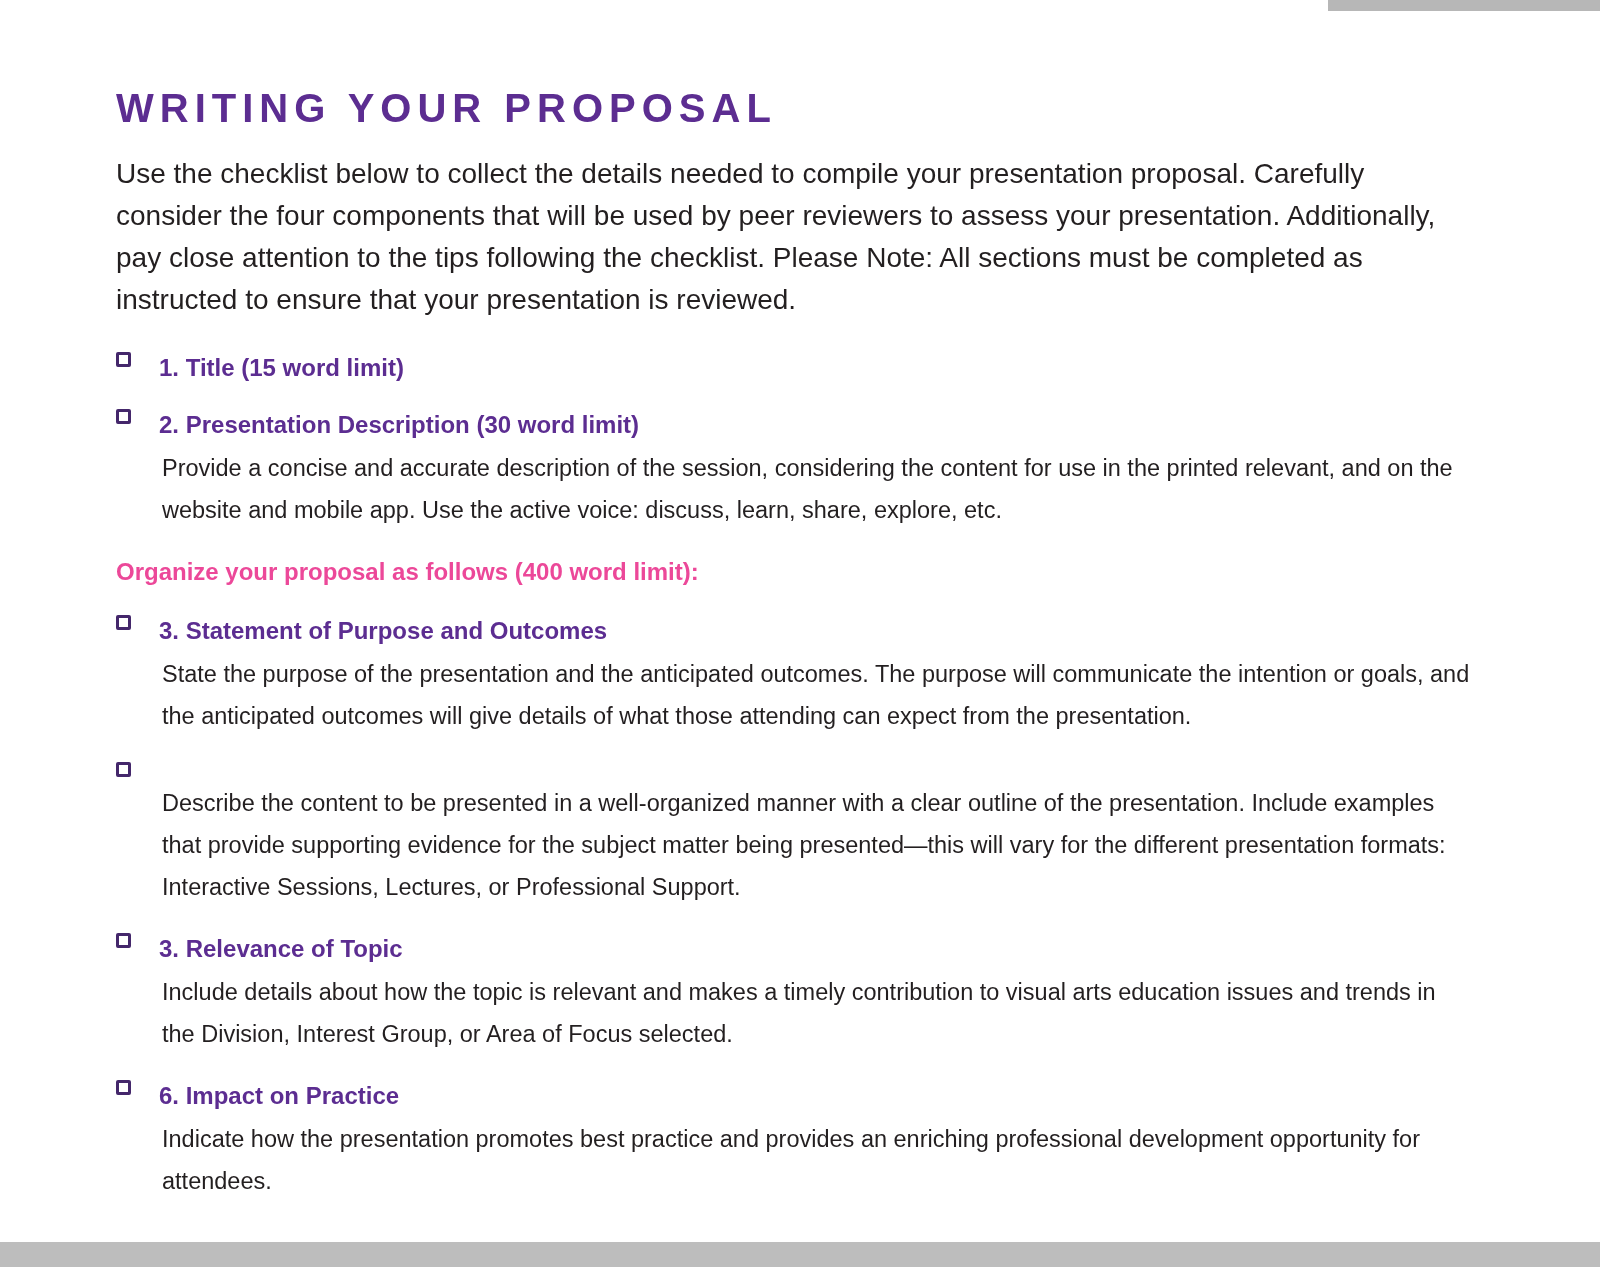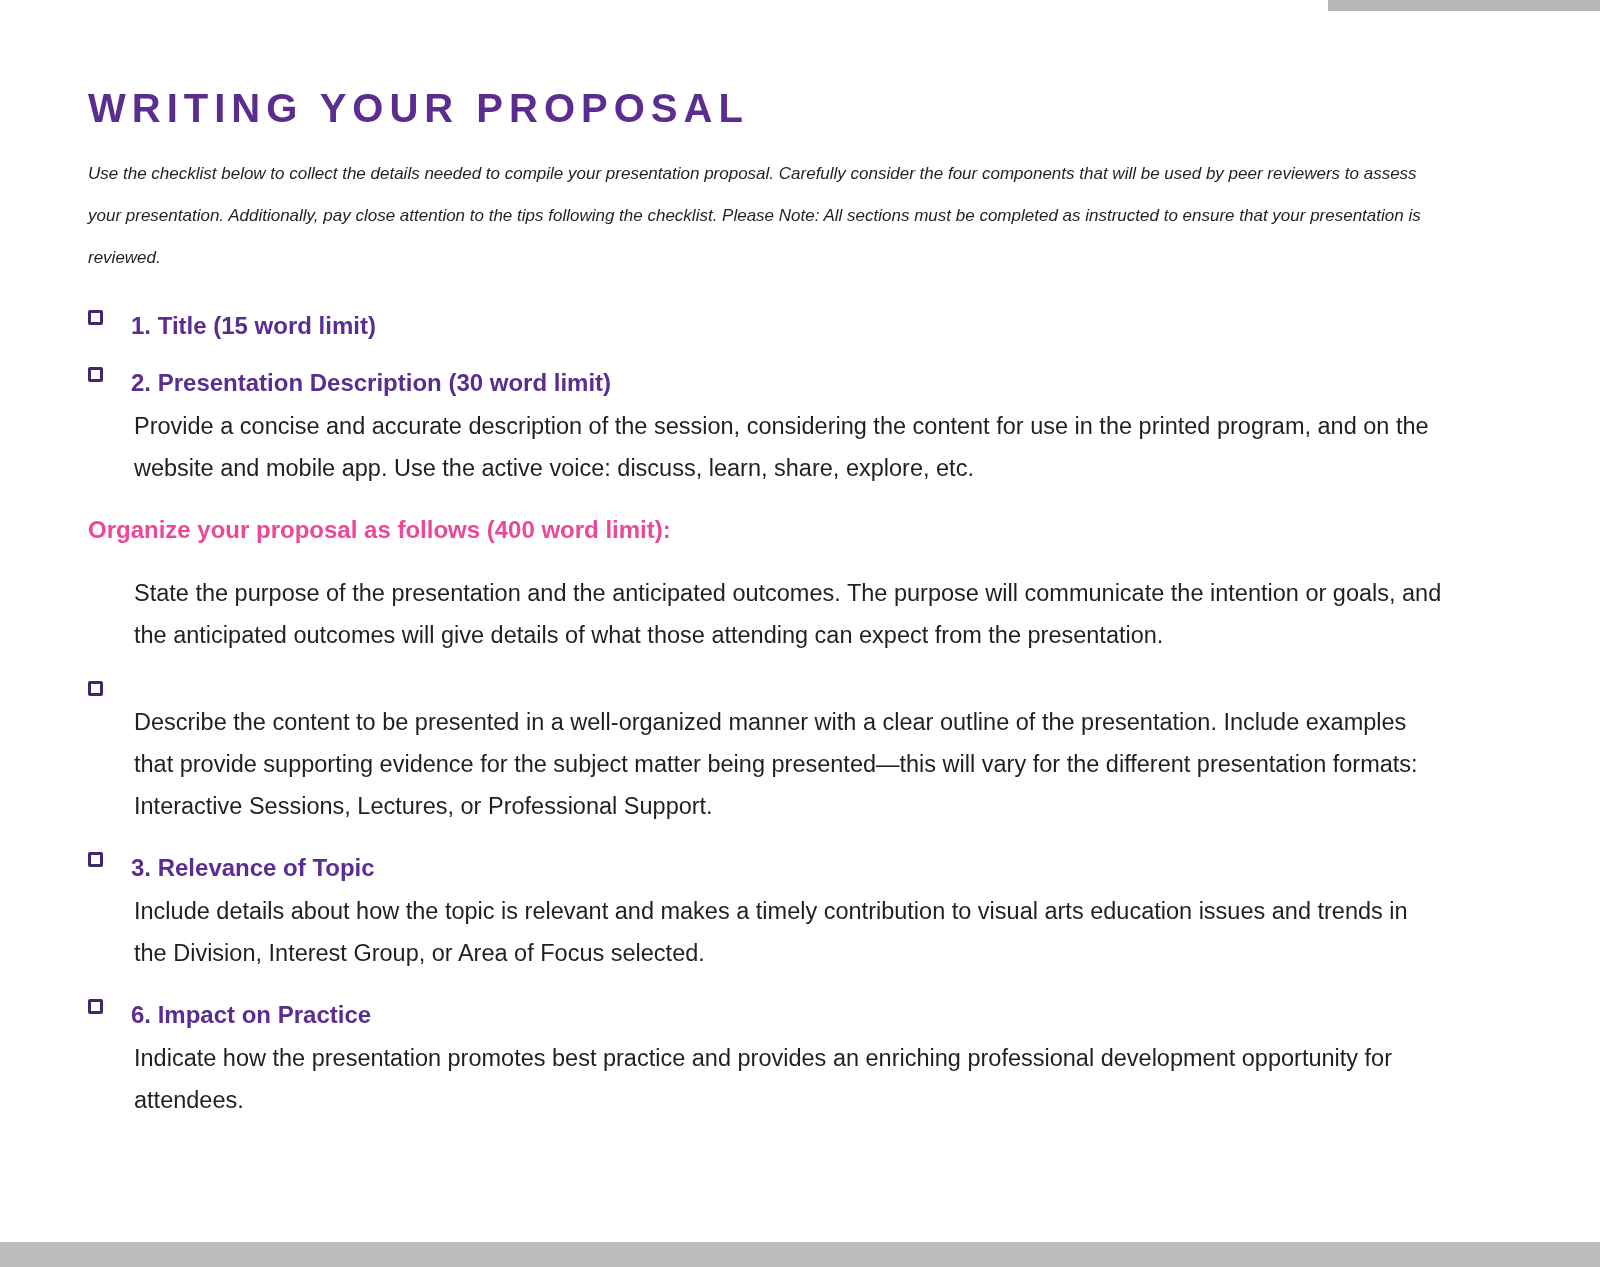--- a/index.html
+++ b/index.html
@@ -28,36 +28,35 @@
   .viewer-strip-bottom {
     position: absolute;
     bottom: 0;
     left: 0;
     width: 100%;
     height: 25px;
     background: #bdbdbd;
   }
   .content {
     position: absolute;
-    left: 88px;
+    left: 116px;
     top: 86px;
     width: 1355px;
   }
   .doc-title {
     margin: 0 0 22px 0;
     font-size: 40px;
     font-weight: bold;
     letter-spacing: 6px;
     color: #5c2d91;
   }
   .intro {
     margin: 0 0 30px 0;
-    font-size: 17px;
+    font-size: 28px;
     line-height: 42px;
-    font-style: italic;
   }
   .item {
     margin-bottom: 24px;
   }
   .item-row {
     display: flex;
     align-items: flex-start;
   }
   .checkbox {
     display: inline-block;
@@ -109,26 +108,30 @@
         <span class="item-title">1. Title (15 word limit)</span>
       </div>
 
     </div>
 
     <div class="item">
       <div class="item-row">
         <span class="checkbox"></span>
         <span class="item-title">2. Presentation Description (30 word limit)</span>
       </div>
-      <div class="item-body">Provide a concise and accurate description of the session, considering the content for use in the printed program, and on the website and mobile app. Use the active voice: discuss, learn, share, explore, etc.</div>
+      <div class="item-body">Provide a concise and accurate description of the session, considering the content for use in the printed relevant, and on the website and mobile app. Use the active voice: discuss, learn, share, explore, etc.</div>
     </div>
 
     <div class="section-heading">Organize your proposal as follows (400 word limit):</div>
 
     <div class="item">
+      <div class="item-row">
+        <span class="checkbox"></span>
+        <span class="item-title">3. Statement of Purpose and Outcomes</span>
+      </div>
       <div class="item-body">State the purpose of the presentation and the anticipated outcomes. The purpose will communicate the intention or goals, and the anticipated outcomes will give details of what those attending can expect from the presentation.</div>
     </div>
 
     <div class="item">
       <div class="item-row">
         <span class="checkbox"></span>
       </div>
       <div class="item-body">Describe the content to be presented in a well-organized manner with a clear outline of the presentation. Include examples that provide supporting evidence for the subject matter being presented—this will vary for the different presentation formats: Interactive Sessions, Lectures, or Professional Support.</div>
     </div>
 

